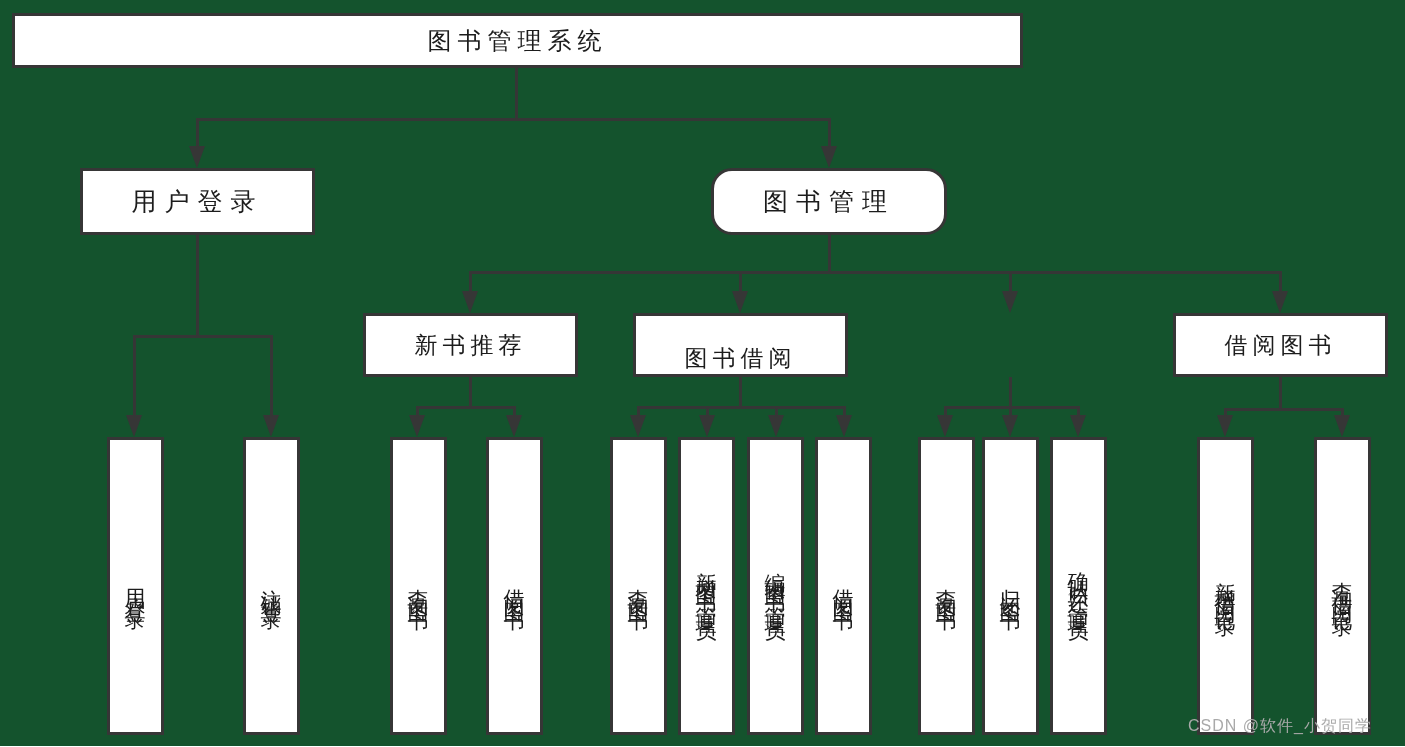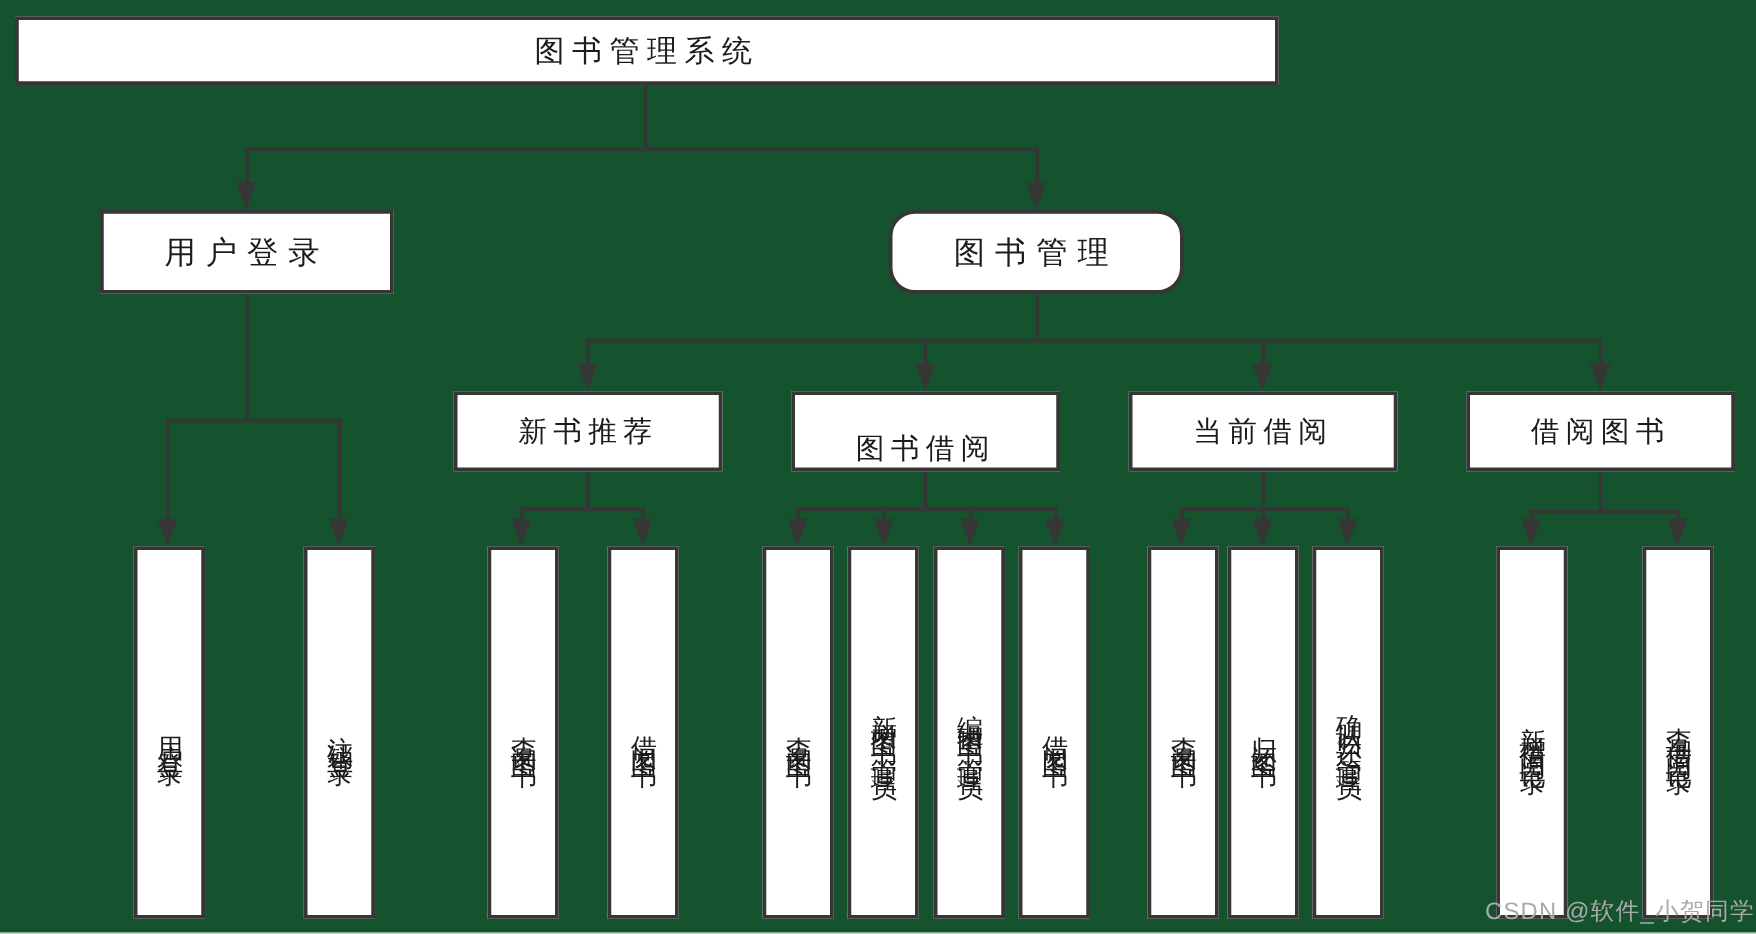--- a/index.html
+++ b/index.html
@@ -47,21 +47,21 @@
     width: 0; height: 0;
     border-left: 8px solid transparent;
     border-right: 8px solid transparent;
     border-top: 22px solid #363636;
     z-index: 1;
   }
   .watermark {
     position: absolute;
     left: 1188px;
     top: 716px;
-    font-size: 19px;
+    font-size: 16px;
     color: #a9a9a9;
     letter-spacing: 1px;
     white-space: nowrap;
     z-index: 5;
   }
 </style>
 </head>
 <body>
 
 <div class="canvas">
@@ -75,23 +75,20 @@
   </div>
   <div class="box l2-node" style="left:711px; width:236px;border-radius:21px;">
     <span>图书管理</span>
   </div>
 
   <div class="box l3-node" style="left:363px;">
     <span>新书推荐</span>
   </div>
   <div class="box l3-node" style="left:633px;align-items:flex-end;">
     <span>图书借阅</span>
-  </div>
-  <div class="box l3-node" style="left:903px;">
-    <span>当前借阅</span>
   </div>
   <div class="box l3-node" style="left:1173px;">
     <span>借阅图书</span>
   </div>
 
   <div class="box leaf" style="left:107px;">
     <span class="vtext">用户登录</span>
   </div>
   <div class="box leaf" style="left:243px;">
     <span class="vtext">注销登录</span>

